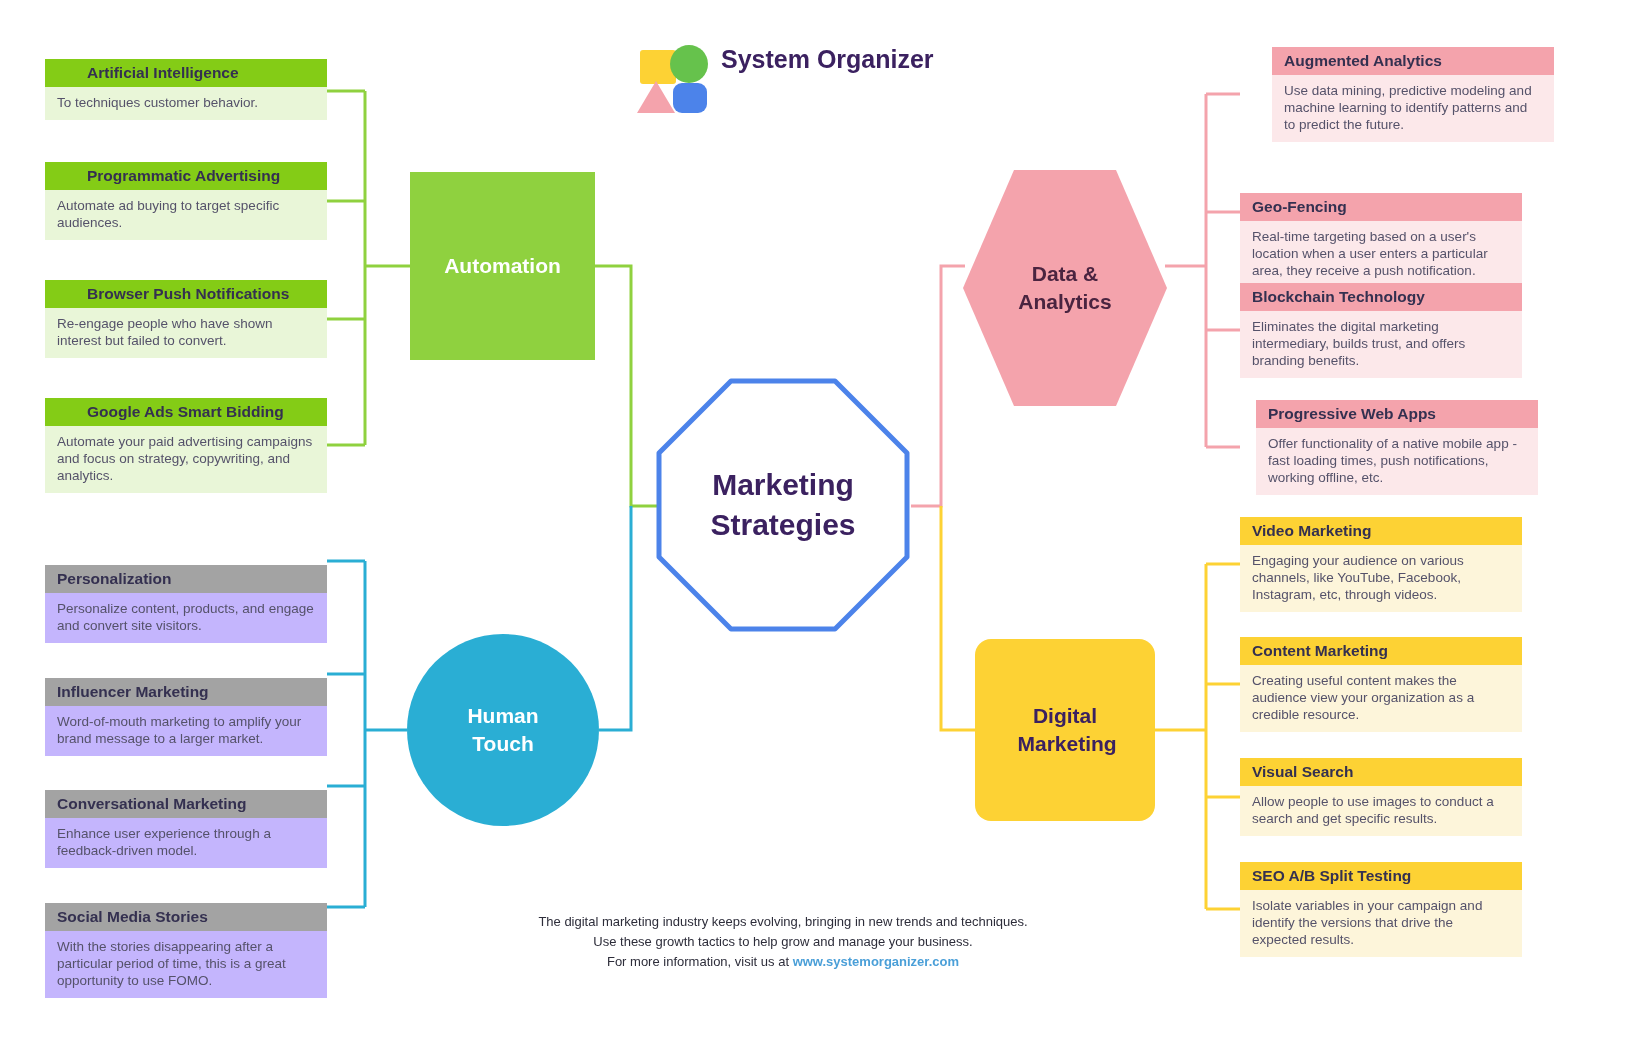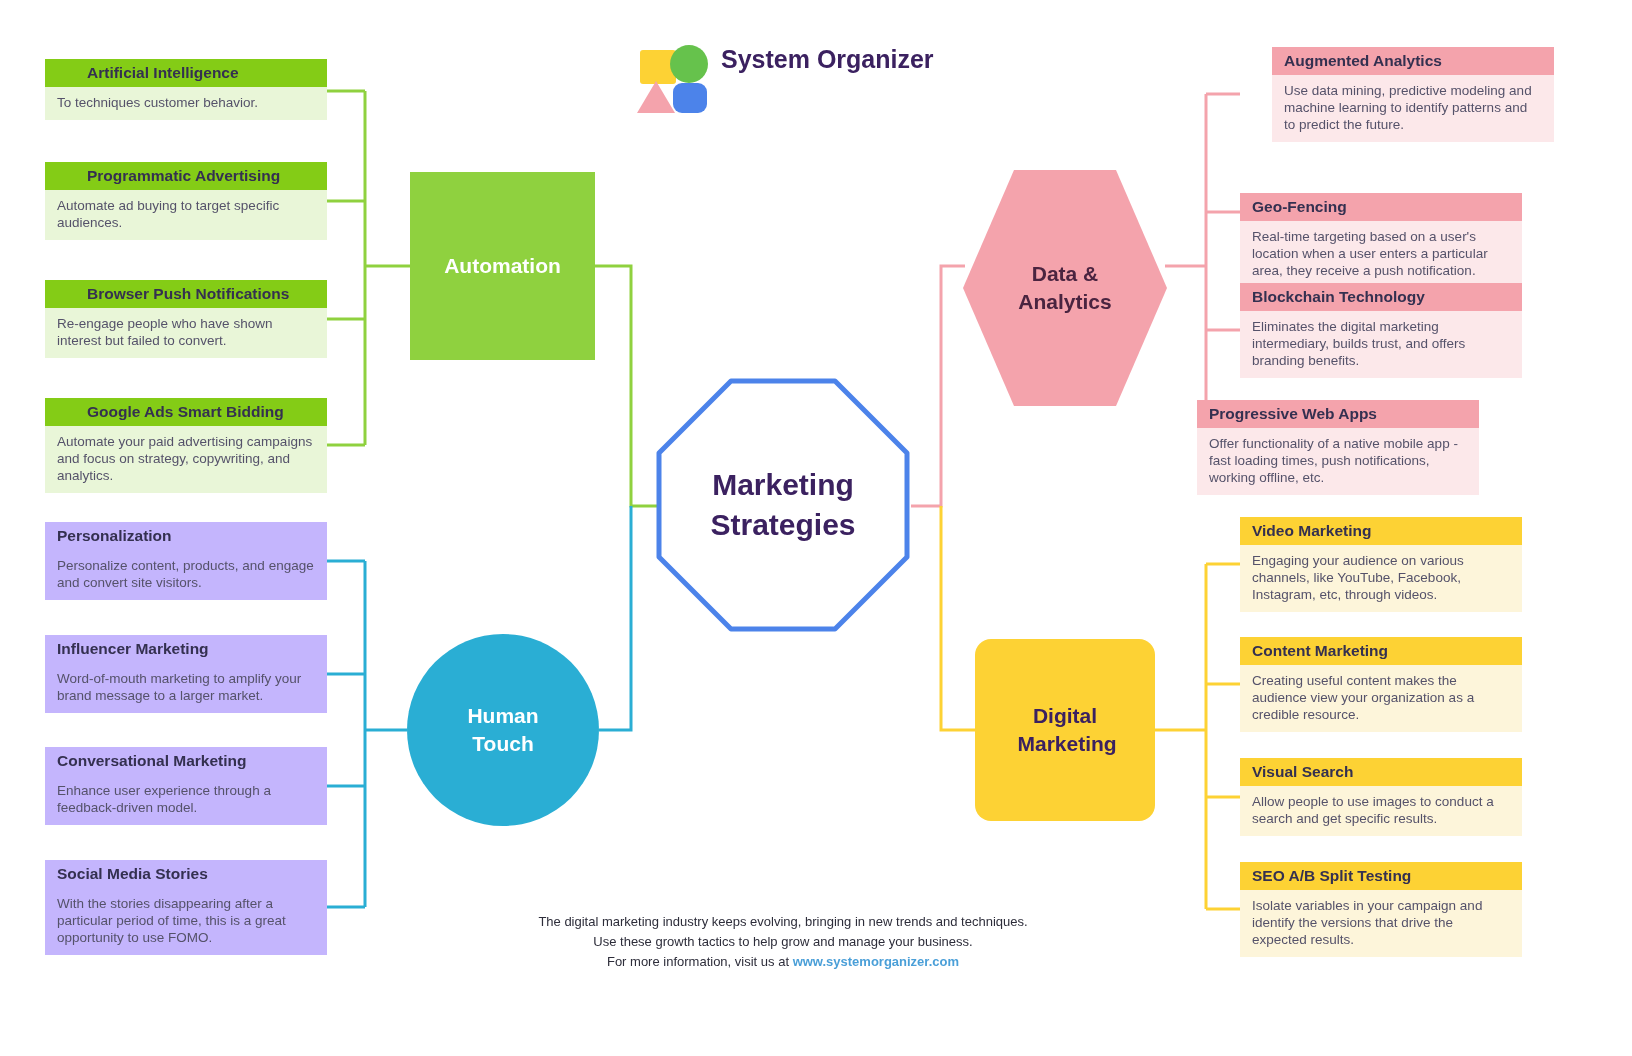--- a/index.html
+++ b/index.html
@@ -9,21 +9,21 @@
   }
   
   .connectors{position:absolute;left:0;top:0;width:1632px;height:1056px;pointer-events:none;}
 
   
   .item{position:absolute;width:282px;}
   .item-header{padding:5px 12px;font-size:15.5px;font-weight:700;color:#343050;}
   .item-desc{padding:8px 12px;font-size:13.5px;line-height:1.25;color:#55526a;}
   .green  .item-header{background:#84cc16;padding-left:42px;}
   .green  .item-desc{background:#e9f6d8;}
-  .blue   .item-header{background:#c4b5fd;}
+  .blue   .item-header{background:#a3a3a3;margin-top:43px;}
   .blue   .item-desc{background:#c4b5fd;}
   .pink   .item-header{background:#f4a3ac;}
   .pink   .item-desc{background:#fce8ea;}
   .yellow .item-header{background:#fdd234;}
   .yellow .item-desc{background:#fdf5da;}
 
   
   .hub{position:absolute;display:flex;align-items:center;justify-content:center;
        text-align:center;font-weight:700;font-size:21px;line-height:1.35;}
   .hub-automation{left:410px;top:172px;width:185px;height:188px;background:#8fd13f;color:#ffffff;}
@@ -174,21 +174,21 @@
     <div class="item-desc">Use data mining, predictive modeling and machine learning to identify patterns and to predict the future.</div>
   </div>
   <div class="item pink" style="left:1240px;top:165px;margin-top:28px;">
     <div class="item-header">Geo-Fencing</div>
     <div class="item-desc">Real-time targeting based on a user's location when a user enters a particular area, they receive a push notification.</div>
   </div>
   <div class="item pink" style="left:1240px;top:283px;">
     <div class="item-header">Blockchain Technology</div>
     <div class="item-desc">Eliminates the digital marketing intermediary, builds trust, and offers branding benefits.</div>
   </div>
-  <div class="item pink" style="left:1197px;top:400px;">
+  <div class="item pink" style="left:1256px;top:400px;">
     <div class="item-header">Progressive Web Apps</div>
     <div class="item-desc">Offer functionality of a native mobile app - fast loading times, push notifications, working offline, etc.</div>
   </div>
 
   <div class="item yellow" style="left:1240px;top:517px;">
     <div class="item-header">Video Marketing</div>
     <div class="item-desc">Engaging your audience on various channels, like YouTube, Facebook, Instagram, etc, through videos.</div>
   </div>
   <div class="item yellow" style="left:1240px;top:637px;">
     <div class="item-header">Content Marketing</div>

